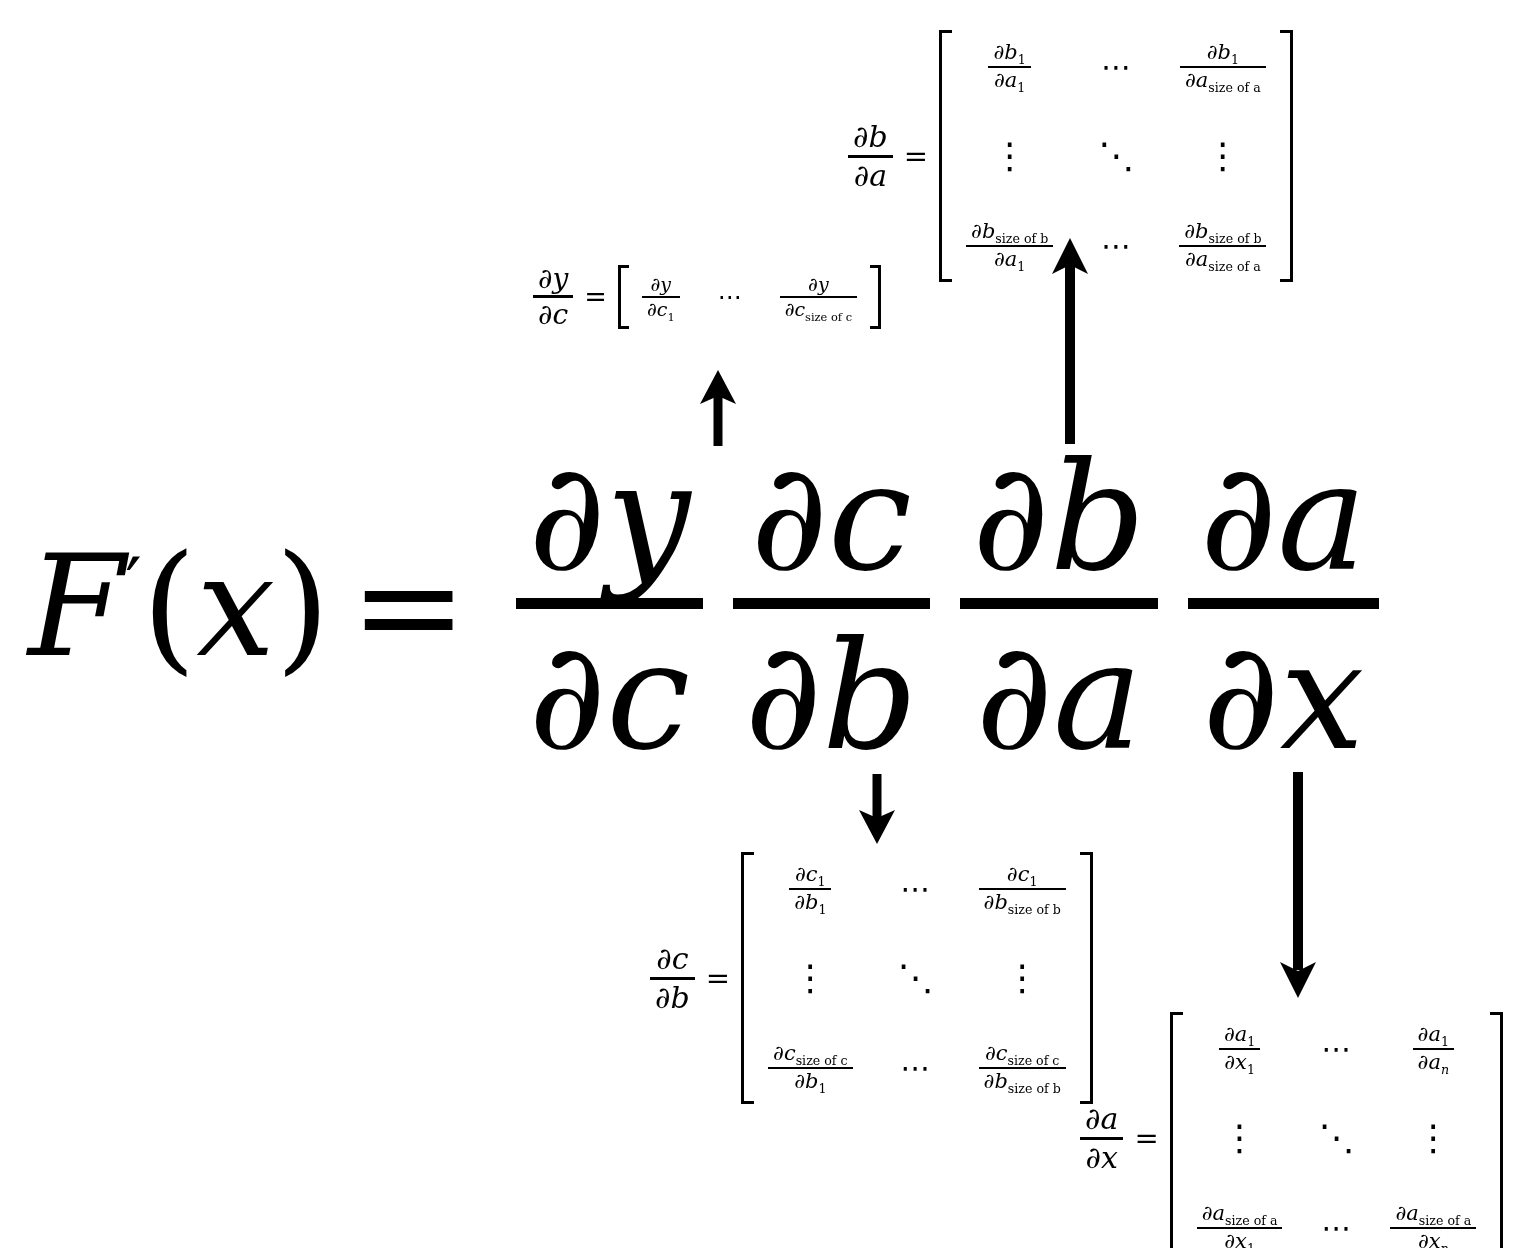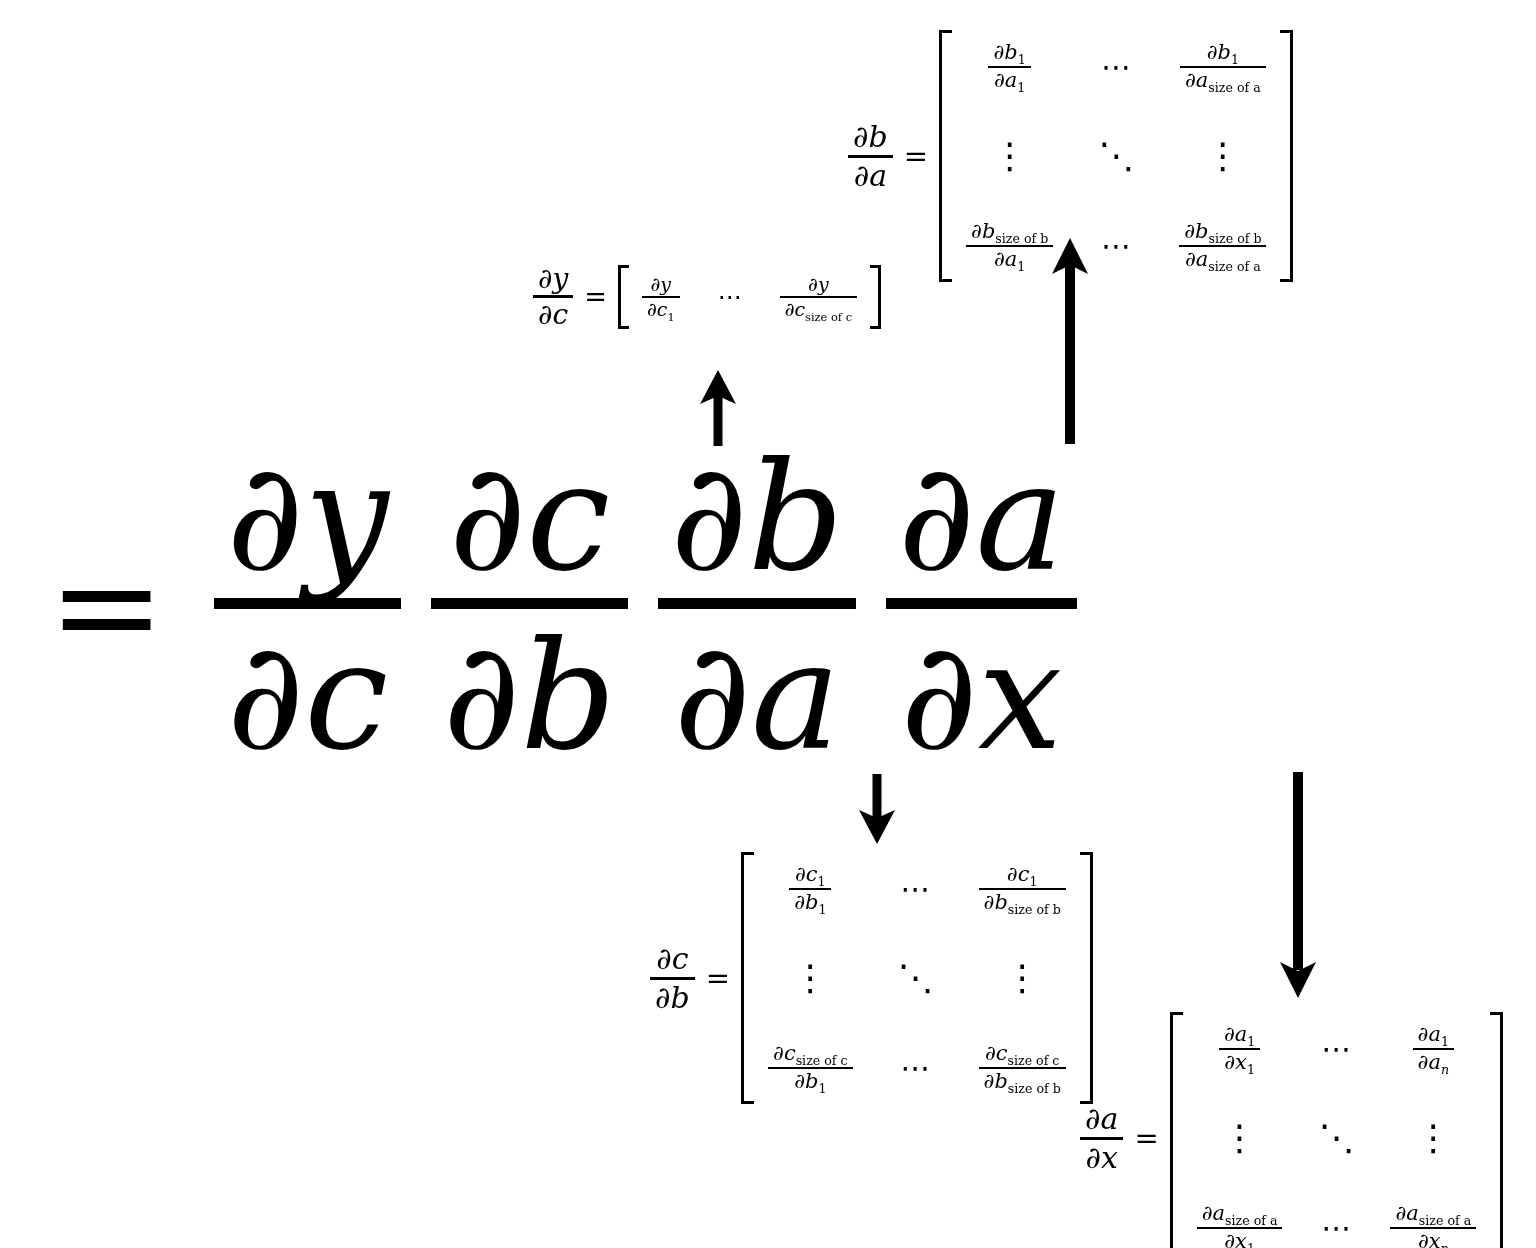--- a/index.html
+++ b/index.html
@@ -120,20 +120,21 @@
           <span class="num"><span class="mi">∂y</span></span>
           <span class="fbar"></span>
           <span class="den"><span class="mi">∂c</span><sub>size of c</sub></span>
         </span>
       </span>
       <span class="brk r"></span>
     </span>
   </div>
 
   <div class="abs maineq" style="left:28px; top:448px;">
+    <span class="lhs"><span class="mi">F</span><span class="prime">′</span><span>(</span><span class="mi">x</span><span>)</span></span>
     <span class="eq">=</span>
 
     <span class="frac bigfrac">
       <span class="num"><span class="mi">∂y</span></span>
       <span class="fbar"></span>
       <span class="den"><span class="mi">∂c</span></span>
     </span>
     <span class="frac bigfrac">
       <span class="num"><span class="mi">∂c</span></span>
       <span class="fbar"></span>

